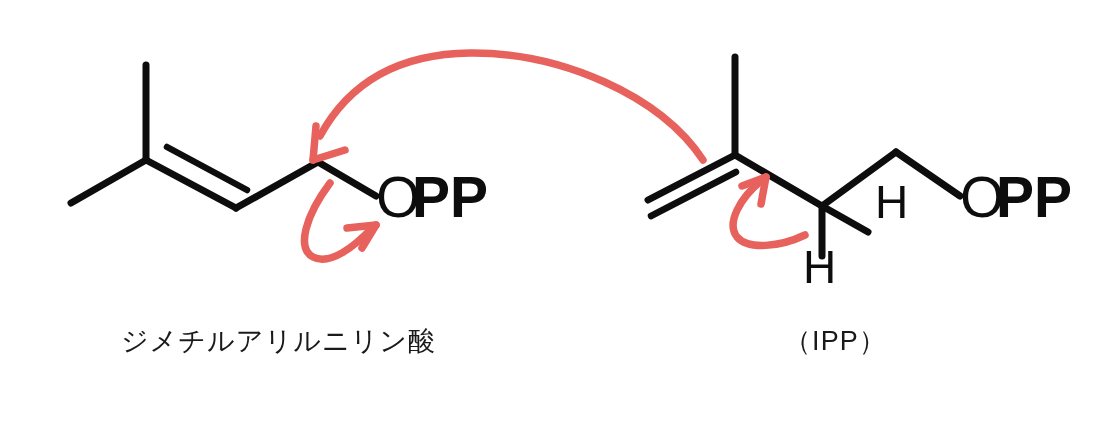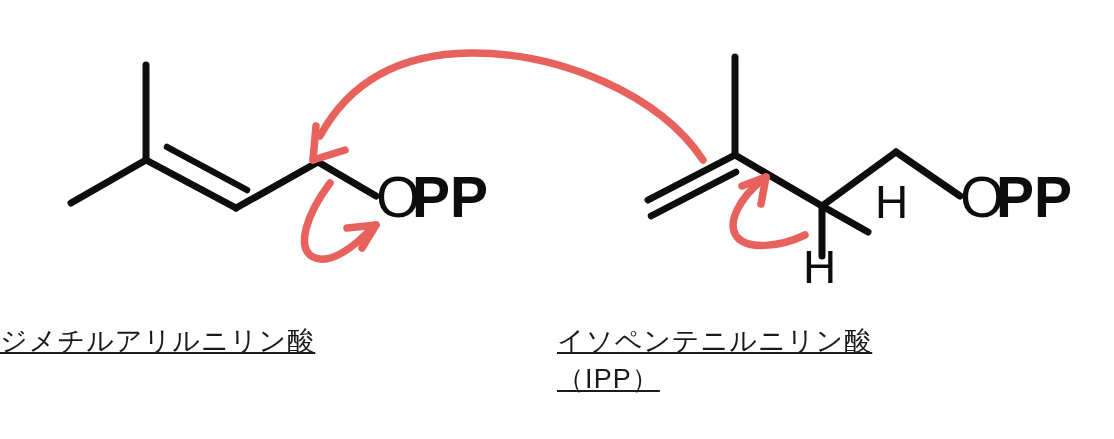--- a/index.html
+++ b/index.html
@@ -56,26 +56,26 @@
   .atom-pp {
     font-size: 57px;
     font-weight: 700;
   }
   .atom-h {
     font-size: 46px;
     font-weight: 400;
   }
   .caption {
     position: absolute;
+    text-align: center;
     color: #1a1a1a;
     font-family: "Liberation Sans", sans-serif;
     font-size: 27px;
     line-height: 1.42;
     letter-spacing: 0.04em;
-    text-decoration: underline;
   }
   #caption-left {
     left: 0px;
     top: 322px;
     width: 557px;
   }
   #caption-right {
     left: 557px;
     top: 322px;
     width: 557px;
@@ -159,17 +159,16 @@
       <path class="mech-arrow" stroke="#e8625d" stroke-width="7.5" d="M 766 177 L 761 204"></path>
     </g>
 
   </svg>
 
   <div class="caption" id="caption-left">
     <span class="caption-line">ジメチルアリルニリン酸</span>
   </div>
 
   <div class="caption" id="caption-right">
-    <span class="caption-line">イソペンテニルニリン酸</span>
     <span class="caption-line">（IPP）</span>
   </div>
 
 </div>
 
 </body></html>

